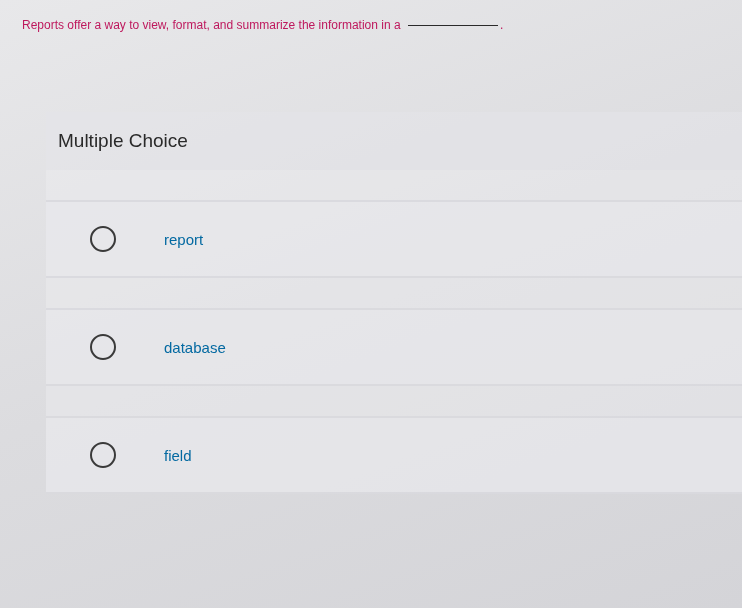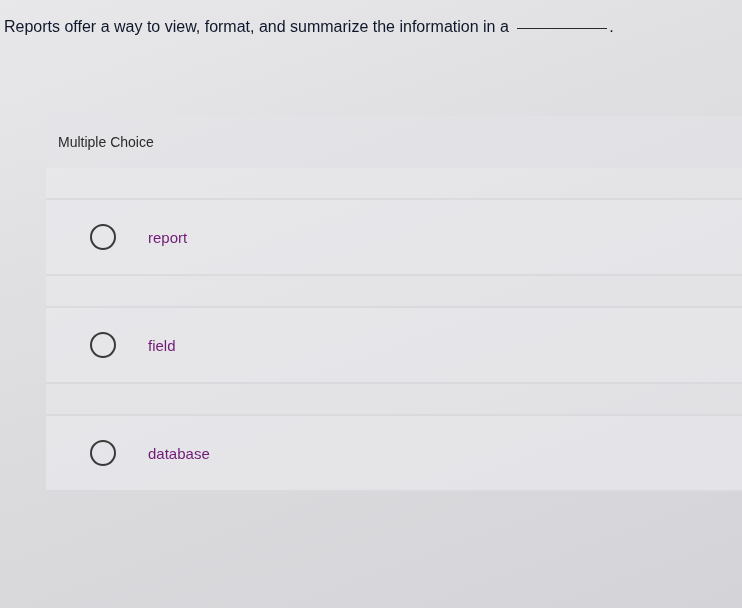--- a/index.html
+++ b/index.html
@@ -9,43 +9,43 @@
     }
     body {
       width: 742px;
       height: 608px;
       background: linear-gradient(160deg, #e8e8ea 0%, #dcdcdf 50%, #d4d4d8 100%);
       font-family: Arial, sans-serif;
       color: #2a2a2a;
       overflow: hidden;
     }
     .question-text {
-      padding: 18px 10px 0 4px;
-      font-size: 16px;
-      color: #0f172a;
+      padding: 18px 10px 0 22px;
+      font-size: 12px;
+      color: #be185d;
     }
     .blank-line {
       display: inline-block;
       width: 90px;
       border-bottom: 1.5px solid #2a2a2a;
       vertical-align: baseline;
       margin-left: 4px;
       position: relative;
       top: -3px;
     }
     .period {
       margin-left: 2px;
     }
     .question-container {
       margin-top: 80px;
       margin-left: 46px;
       background: rgba(240, 240, 243, 0.4);
     }
     .question-type-header {
-      font-size: 14px;
+      font-size: 19px;
       padding: 18px 0 18px 12px;
       color: #2a2a2a;
       background: rgba(220, 220, 224, 0.3);
     }
     .options {
       padding-top: 30px;
     }
     .option-row {
       display: flex;
       align-items: center;
@@ -61,43 +61,43 @@
     }
     .radio-circle {
       width: 26px;
       height: 26px;
       border: 2.5px solid #3a3a3a;
       border-radius: 50%;
       flex-shrink: 0;
       background: transparent;
     }
     .option-label {
-      margin-left: 32px;
+      margin-left: 48px;
       font-size: 15px;
-      color: #701a75;
+      color: #0369a1;
     }
   </style>
 </head>
 <body>
 
 <div class="question-text">
   <span>Reports offer a way to view, format, and summarize the information in a</span>
   <span class="blank-line"></span><span class="period">.</span>
 </div>
 
 <div class="question-container">
   <div class="question-type-header">Multiple Choice</div>
 
   <div class="options">
     <div class="option-row">
       <div class="radio-circle"></div>
       <div class="option-label">report</div>
     </div>
     <div class="option-row">
       <div class="radio-circle"></div>
-      <div class="option-label">field</div>
+      <div class="option-label">database</div>
     </div>
     <div class="option-row">
       <div class="radio-circle"></div>
-      <div class="option-label">database</div>
+      <div class="option-label">field</div>
     </div>
   </div>
 </div>
 
 </body></html>

